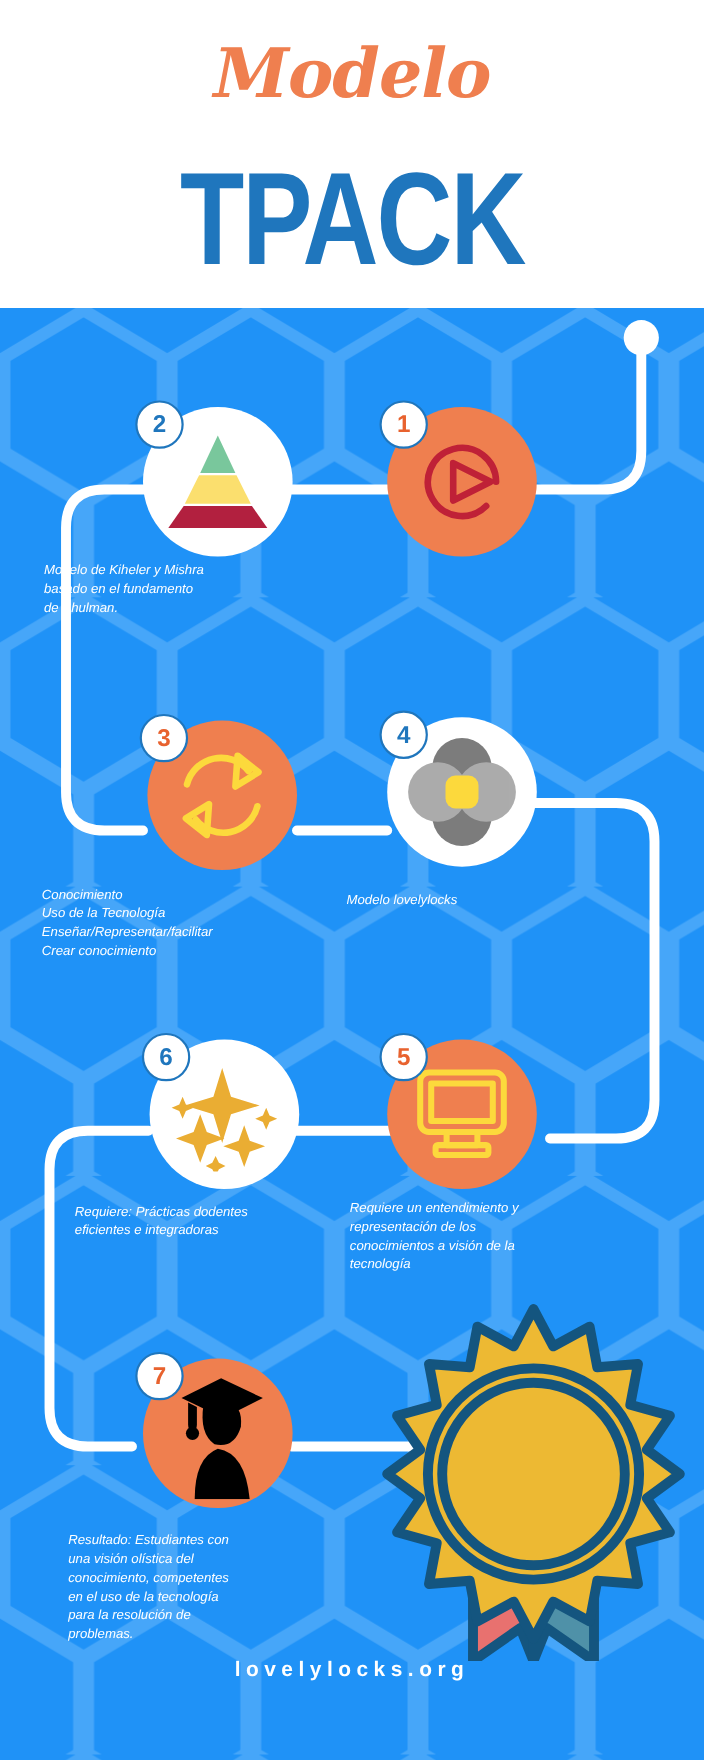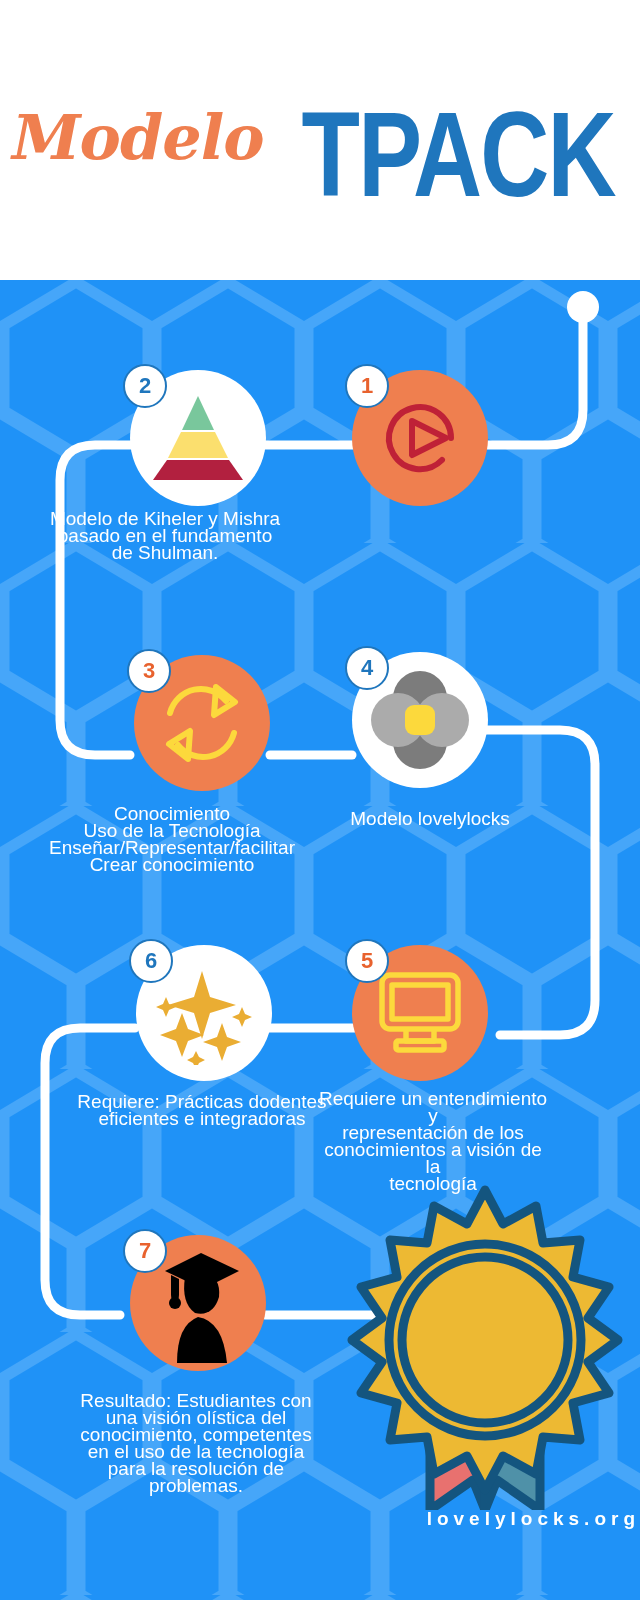--- a/index.html
+++ b/index.html
@@ -8,21 +8,21 @@
     font-family: "Liberation Sans", sans-serif;
     background: #ffffff;
     overflow: hidden;
   }
   #page { position: relative; width: 640px; height: 1600px; overflow: hidden; }
 
   
   .header {
     position: absolute; left: 0; top: 0; width: 640px; height: 280px;
     background: #ffffff;
-    display: flex; flex-direction: row; align-items: center; justify-content: center; gap: 24px;
+    display: flex; flex-direction: column; align-items: center; justify-content: center; gap: 24px;
   }
   .title-script {
     font-family: "DejaVu Serif", serif;
     font-style: italic;
     font-weight: 700;
     font-size: 62px;
     color: #ef7f4f;
     line-height: 1;
     letter-spacing: -1px;
     margin-bottom: 4px;
@@ -71,32 +71,33 @@
     font-size: 22px;
     line-height: 1;
     z-index: 5;
   }
   .badge.blue { color: #1f76bd; }
   .badge.orange { color: #e8622e; }
 
   .caption {
     position: absolute;
     color: #ffffff;
-    font-size: 19px;
+    font-size: 12px;
     line-height: 17px;
+    text-align: left;
+    white-space: pre-line;
+    font-style: italic;
+  }
+
+  .award { position: absolute; }
+
+  .footer-text {
+    position: absolute;
+    left: 0; width: 640px;
     text-align: center;
-    white-space: pre-line;
-  }
-
-  .award { position: absolute; }
-
-  .footer-text {
-    position: absolute;
-    left: 0; width: 640px;
-    text-align: right;
     color: #ffffff;
     font-weight: 700;
     font-size: 19px;
     letter-spacing: 5px;
   }
 </style>
 </head>
 <body>
 
 <div id="page">

